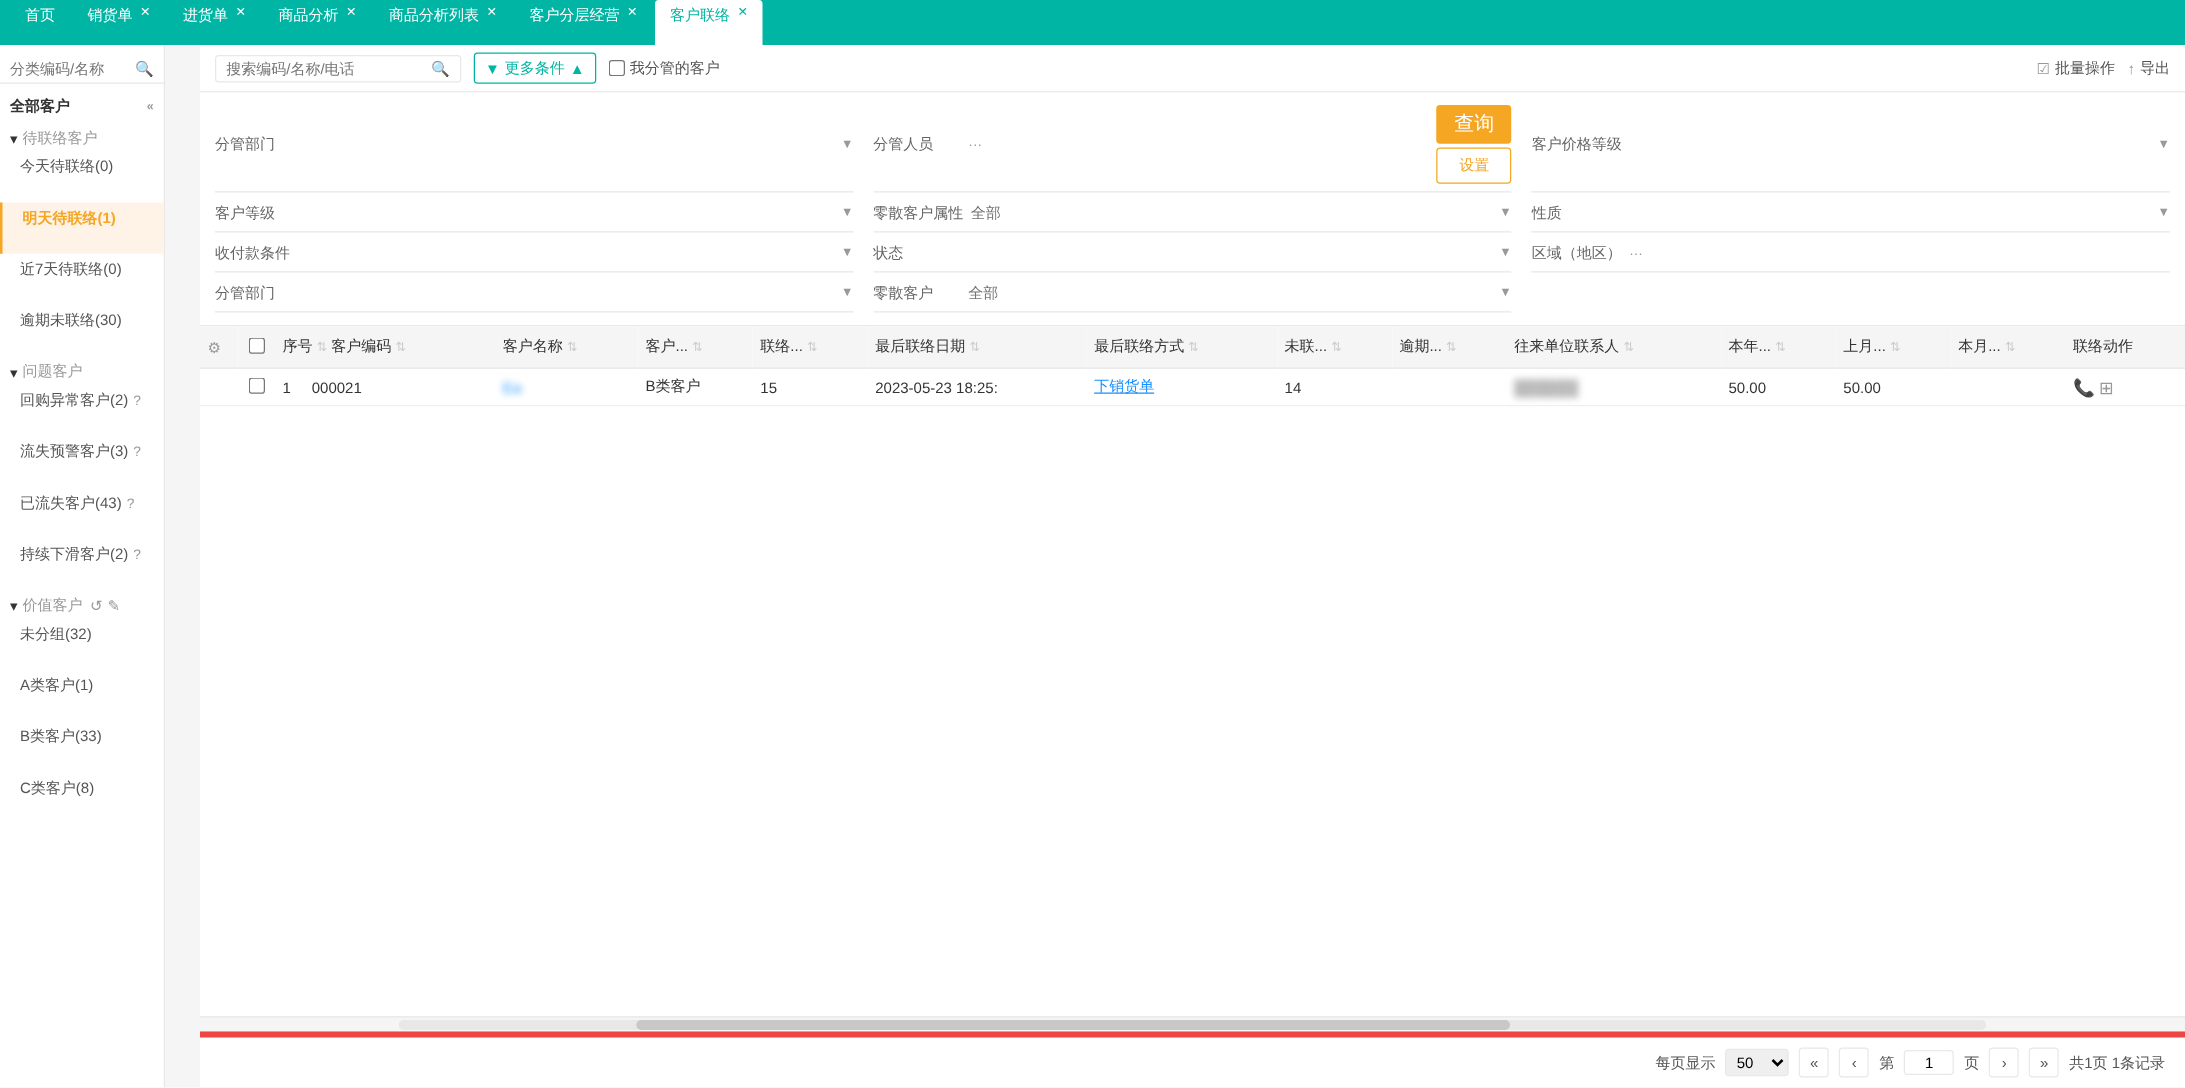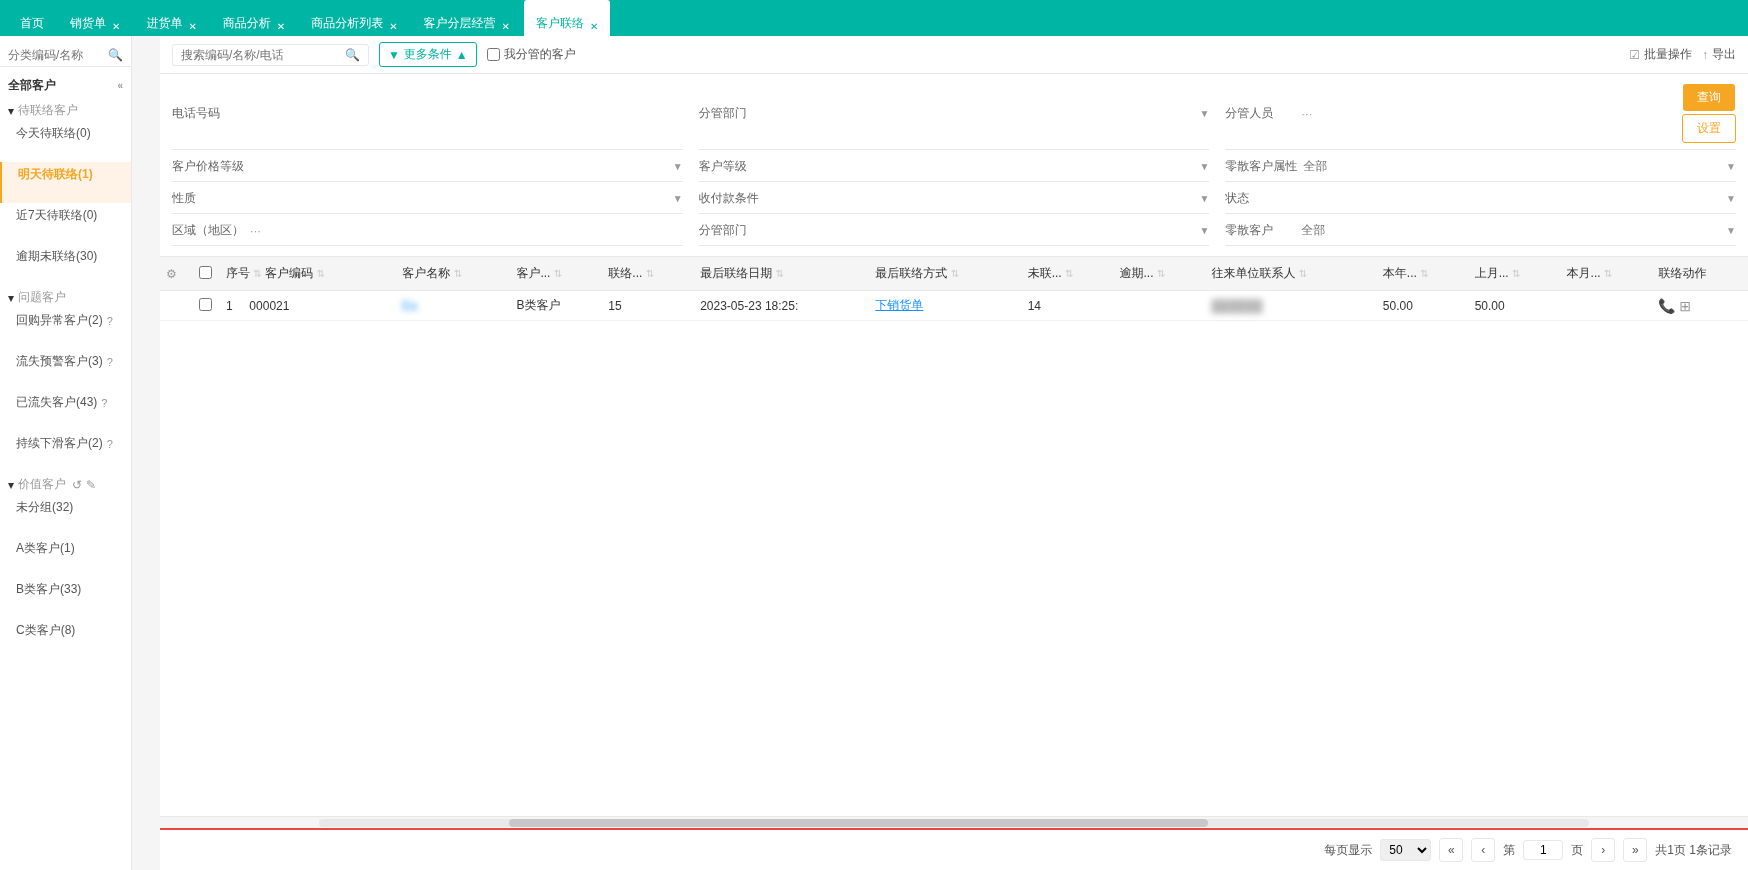--- a/index.html
+++ b/index.html
@@ -14,21 +14,21 @@
       padding: 0 8px;
       gap: 2px;
     }
     .nav-item {
       color: #fff;
       padding: 4px 12px;
       cursor: pointer;
       border-radius: 3px 3px 0 0;
       white-space: nowrap;
       display: flex;
-      align-items: flex-end;
+      align-items: flex-start;
       gap: 4px;
       height: 36px;
     }
     .nav-item.active { background: #fff; color: #00b5a3; }
     .nav-item .close-x { font-size: 10px; color: inherit; margin-left: 2px; }
 
     
     .main-layout {
       display: flex;
       height: calc(870px - 36px);
@@ -190,21 +190,21 @@
     }
     .filter-dropdown .chevron { color: #999; font-size: 10px; }
     .filter-more { color: #999; cursor: pointer; font-size: 11px; }
     .query-btn {
       background: #f5a623;
       color: #fff;
       border: none;
       padding: 5px 14px;
       border-radius: 3px;
       cursor: pointer;
-      font-size: 12px;
+      font-size: 16px;
       grid-row: 1;
       grid-column: 3;
       justify-self: end;
       align-self: center;
     }
     .settings-btn {
       background: #fff;
       color: #f5a623;
       border: 1px solid #f5a623;
       padding: 5px 14px;
@@ -245,21 +245,21 @@
     .link-text { color: #1890ff; cursor: pointer; text-decoration: underline; }
     .action-icon { color: #999; cursor: pointer; font-size: 14px; }
 
     
     .pagination {
       display: flex;
       align-items: center;
       justify-content: flex-end;
       padding: 8px 16px;
       background: #fff;
-      border-top: 2px solid #ef4444;
+      border-top: 5px solid #ef4444;
       gap: 8px;
       color: #555;
     }
     .pagination select {
       border: 1px solid #e8e8e8;
       border-radius: 3px;
       padding: 2px 4px;
       font-size: 12px;
     }
     .pagination-btn {
@@ -420,24 +420,20 @@
         </div>
         <div class="toolbar-btn">
           <span style="color:#999;">↑</span>
           <span>导出</span>
         </div>
       </div>
     </div>
 
     <div class="advanced-filter">
 
-      <div class="filter-row">
-        <span class="filter-label">电话号码</span>
-        <span class="filter-value"></span>
-      </div>
       <div class="filter-row">
         <span class="filter-label">分管部门</span>
         <div class="filter-dropdown">
           <span class="filter-value"></span>
           <span class="chevron">▼</span>
         </div>
       </div>
       <div class="filter-row" style="justify-content:space-between;">
         <span class="filter-label">分管人员</span>
         <span class="filter-more">···</span>

